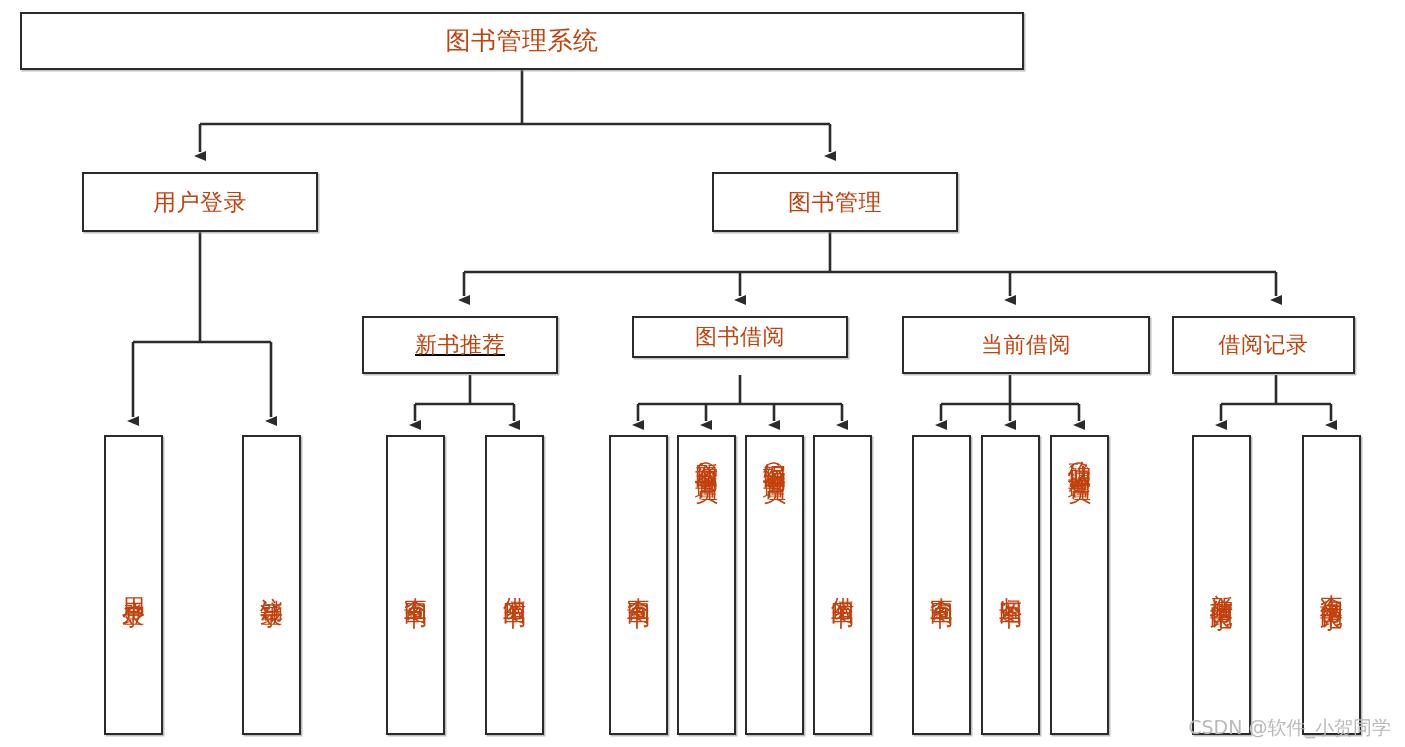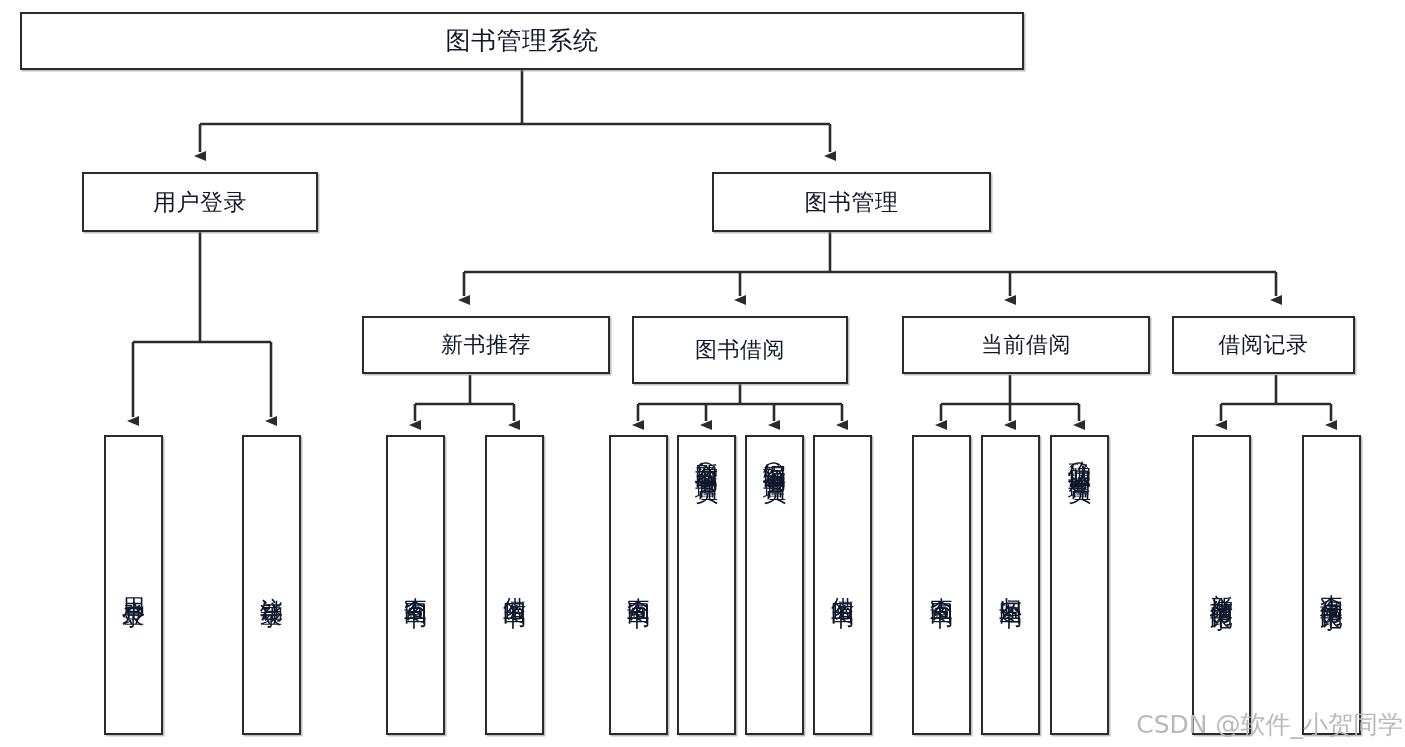--- a/index.html
+++ b/index.html
@@ -30,21 +30,21 @@
     box-sizing: border-box;
     background: #ffffff;
     border: 2.5px solid #2b2b2b;
     box-shadow: 1.5px 1.5px 0 0 rgba(140,140,140,0.55);
     display: flex;
     align-items: center;
     justify-content: center;
     overflow: hidden;
   }
   .node-label {
-    color: #0f172a;
+    color: #c2410c;
     line-height: 1.05;
     white-space: nowrap;
     text-align: right;
     letter-spacing: 0.5px;
   }
   .level-0 .node-label { font-size: 25px; }
   .level-1 .node-label { font-size: 23px; }
   .level-2 .node-label { font-size: 22px; }
 
   
@@ -59,23 +59,23 @@
   .leaf {
     align-items: flex-start;
     padding-top: 6px;
   }
   .leaf.centered {
     align-items: center;
     padding-top: 0;
   }
   #watermark {
     position: absolute;
-    right: 2px;
+    right: 14px;
     bottom: 6px;
-    font-size: 25px;
+    font-size: 19px;
     color: #b9b9b9;
     white-space: nowrap;
     user-select: none;
     pointer-events: none;
     text-align: center;
   }
 </style>
 </head>
 <body>
 
@@ -133,29 +133,29 @@
   </svg>
 
   <div class="node-box level-0" style="left:20px; top:12px; width:1004px; height:58px;">
     <span class="node-label">图书管理系统</span>
   </div>
 
   <div class="node-box level-1" style="left:82px; top:172px; width:236px; height:60px;">
     <span class="node-label">用户登录</span>
   </div>
 
-  <div class="node-box level-1" style="left:712px; top:172px; width:279px; height:60px;">
+  <div class="node-box level-1" style="left:712px; top:172px; width:246px; height:60px;">
     <span class="node-label">图书管理</span>
   </div>
 
-  <div class="node-box level-2" style="left:362px; top:316px; width:248px; height:58px;">
+  <div class="node-box level-2" style="left:362px; top:316px; width:196px; height:58px;text-decoration:underline;">
     <span class="node-label">新书推荐</span>
   </div>
 
-  <div class="node-box level-2" style="left:632px; top:316px; width:216px; height:68px;">
+  <div class="node-box level-2" style="left:632px; top:316px; width:216px; height:42px;">
     <span class="node-label">图书借阅</span>
   </div>
 
   <div class="node-box level-2" style="left:902px; top:316px; width:248px; height:58px;">
     <span class="node-label">当前借阅</span>
   </div>
 
   <div class="node-box level-2" style="left:1172px; top:316px; width:183px; height:58px;">
     <span class="node-label">借阅记录</span>
   </div>

